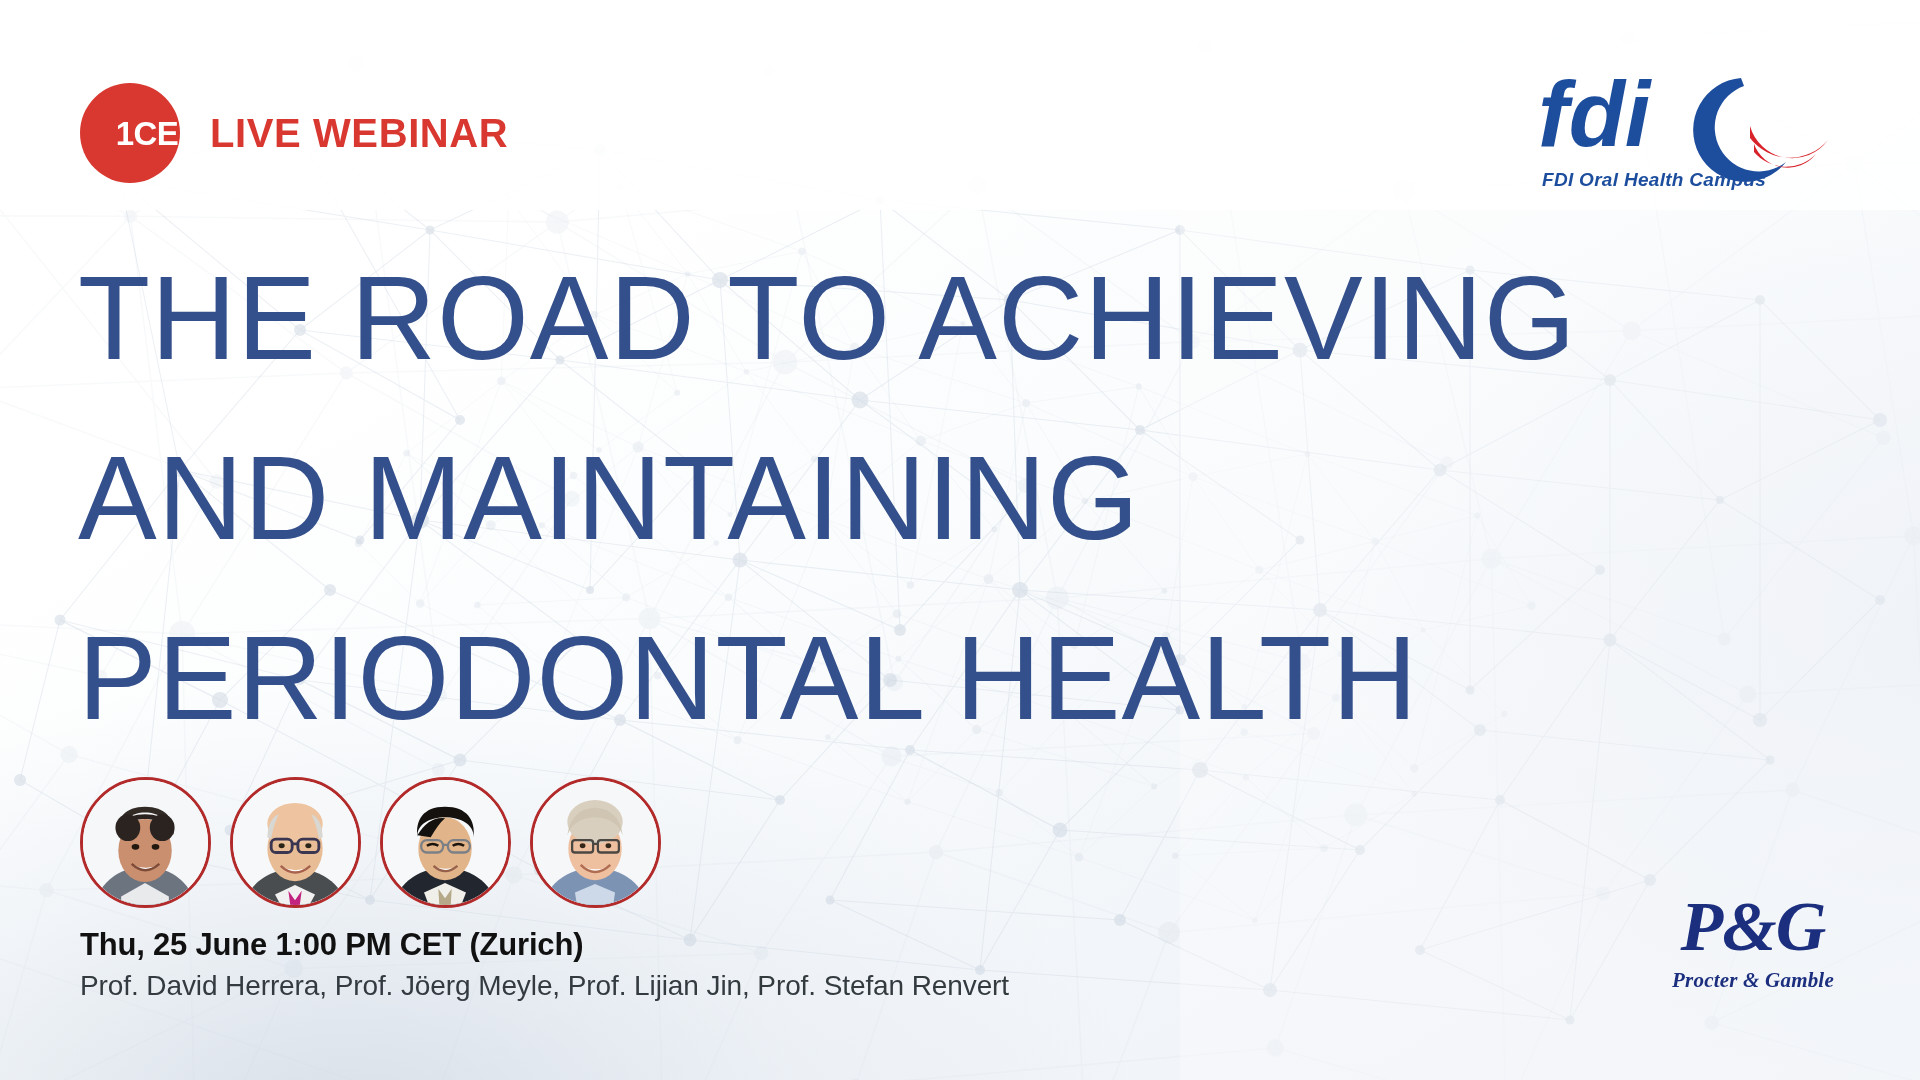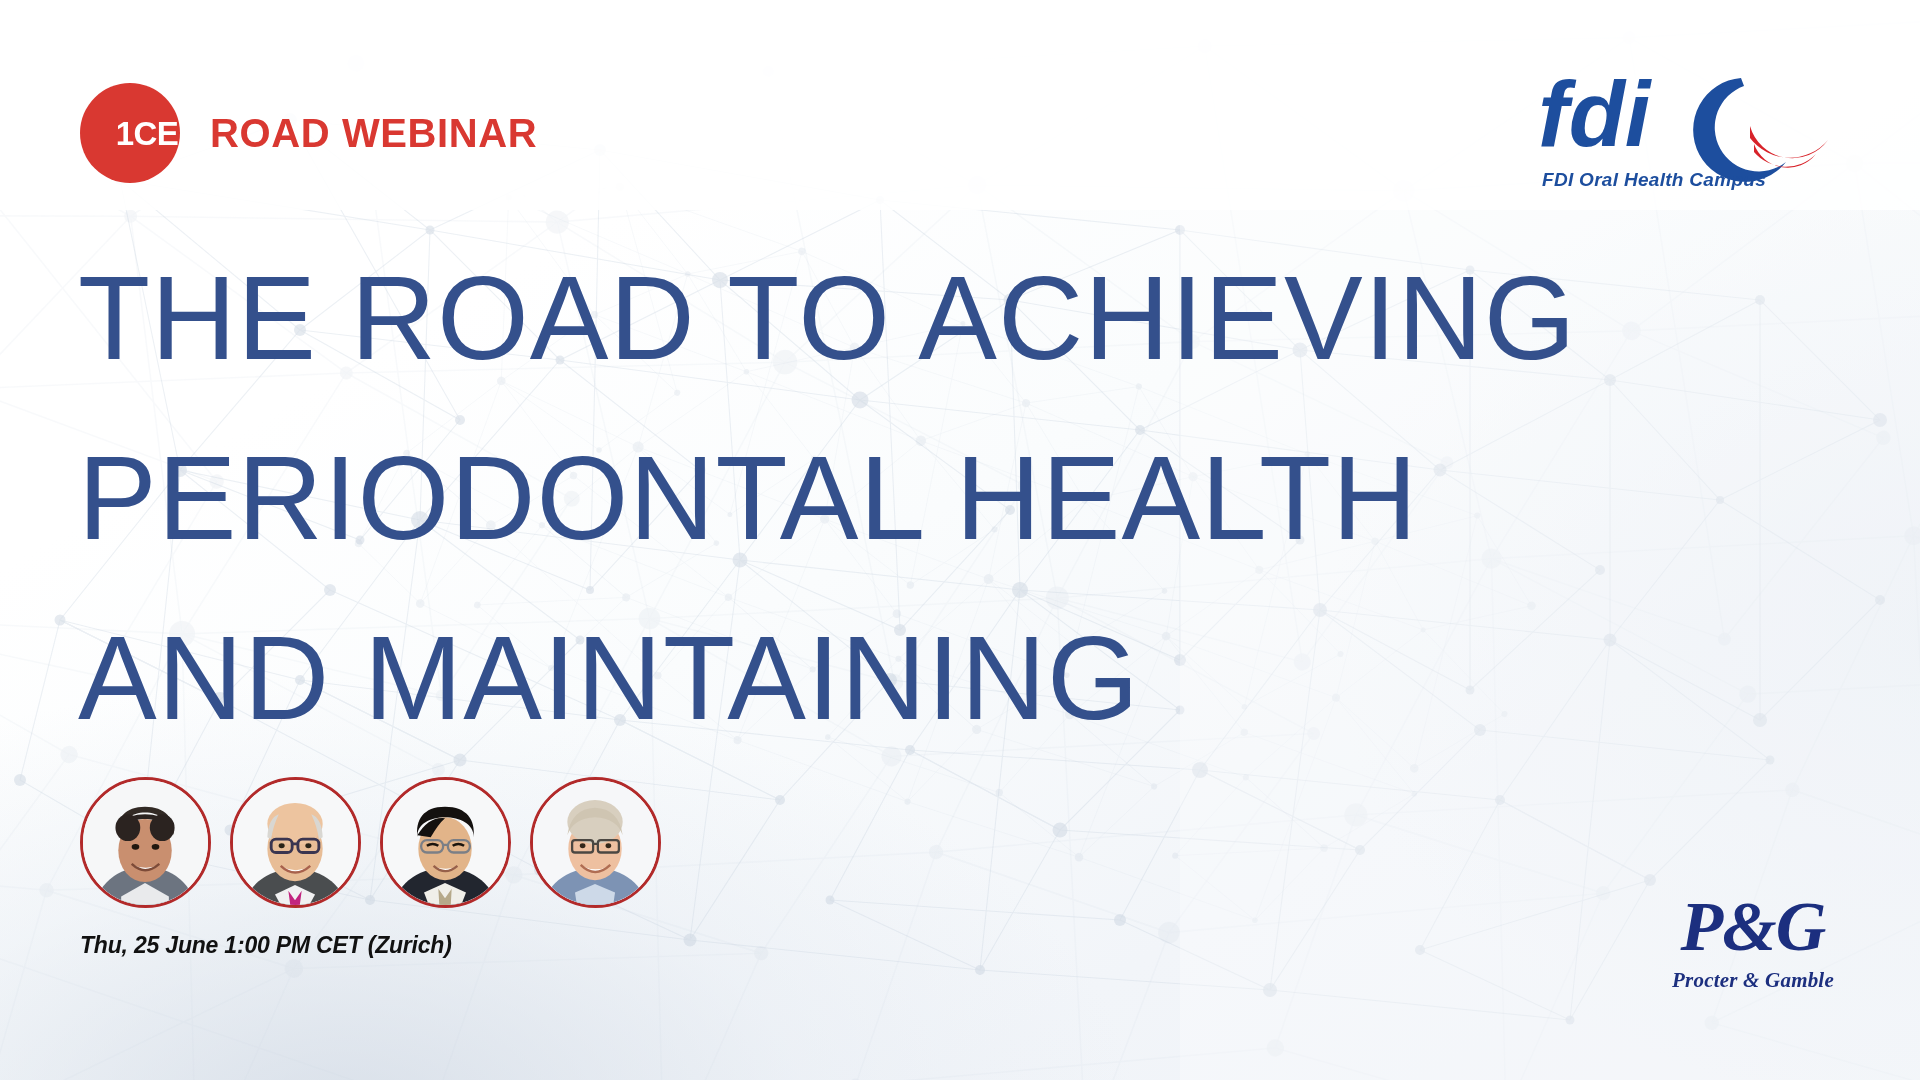--- a/index.html
+++ b/index.html
@@ -94,26 +94,25 @@
     flex:0 0 auto;
   }
   .avatar svg { display:block; width:100%; height:100%; }
 
   
   #footer-text {
     position:absolute; left:80px; top:925px;
   }
   #event-datetime {
     color:#111111;
-    font-size:23px;
+    font-size:31px;
     font-weight:bold;
     letter-spacing:-0.2px;
     line-height:40px;
     white-space:nowrap;
-    font-style:italic;
   }
   #speaker-names {
     color:#333b41;
     font-size:28px;
     font-weight:400;
     line-height:42px;
     letter-spacing:-0.1px;
     white-space:nowrap;
   }
 
@@ -270,35 +269,35 @@
         <use href="#netgroup"></use>
       </g>
     <rect x="0" y="0" width="1920" height="210" fill="#ffffff" opacity="0.88"></rect>
     <rect x="1180" y="0" width="740" height="1080" fill="#ffffff" opacity="0.30"></rect>
   </svg>
 
   <div id="topbar">
     <div id="ce-badge">
       <span>1CE</span>
     </div>
-    <div id="live-label">ROAD WEBINAR</div>
+    <div id="live-label">LIVE WEBINAR</div>
   </div>
 
   <svg id="fdi-logo" viewBox="0 0 350 140">
     <text x="10" y="88" font-family="Liberation Sans, sans-serif" font-size="92" font-weight="bold" font-style="italic" fill="#1d4e9e">fdi</text>
     <path d="M213 20 A52 52 0 1 0 258 104 A44 44 0 1 1 216 28 Z" fill="#1d4e9e"></path>
     <path d="M222 68 A44 44 0 0 0 300 82 A50 50 0 0 1 222 80 Z" fill="#d8232a"></path>
     <path d="M226 86 A36 36 0 0 0 288 96 A42 42 0 0 1 226 94 Z" fill="#d8232a"></path>
     <text x="14" y="128" font-family="Liberation Sans, sans-serif" font-size="19" font-weight="bold" font-style="italic" fill="#1d4e9e" letter-spacing="0.3">FDI Oral Health Campus</text>
   </svg>
 
   <div id="headline">
     <div class="line">THE ROAD TO ACHIEVING</div>
+    <div class="line">AND MAINTAINING</div>
     <div class="line">PERIODONTAL HEALTH</div>
-    <div class="line">AND MAINTAINING</div>
   </div>
 
   <div id="speakers">
 
     <div class="avatar" title="Prof. David Herrera">
       <svg viewBox="0 0 131 131">
         <rect width="131" height="131" fill="#f6f7f8"></rect>
         <ellipse cx="65" cy="135" rx="52" ry="44" fill="#6c7480"></ellipse>
         <path d="M40 122 L65 108 L90 122 L90 131 L40 131 Z" fill="#e9eaec"></path>
         <ellipse cx="65" cy="74" rx="28" ry="33" fill="#c98f6f"></ellipse>
@@ -367,20 +366,21 @@
         <ellipse cx="79" cy="69" rx="3" ry="2.6" fill="#33271a"></ellipse>
         <path d="M51 90 Q65 102 80 90 Q66 97 51 90 Z" fill="#ffffff"></path>
         <path d="M50 89 Q65 104 81 89" stroke="#b06d52" stroke-width="2.5" fill="none"></path>
       </svg>
     </div>
 
   </div>
 
   <div id="footer-text">
     <div id="event-datetime">Thu, 25 June 1:00 PM CET (Zurich)</div>
+    <div id="speaker-names">Prof. David Herrera, Prof. Jöerg Meyle, Prof. Lijian Jin, Prof. Stefan Renvert</div>
   </div>
 
   <div id="pg-logo">
     <div id="pg-mark">P&amp;G</div>
     <div id="pg-name">Procter &amp; Gamble</div>
   </div>
 
 </div>
 
 </body></html>

